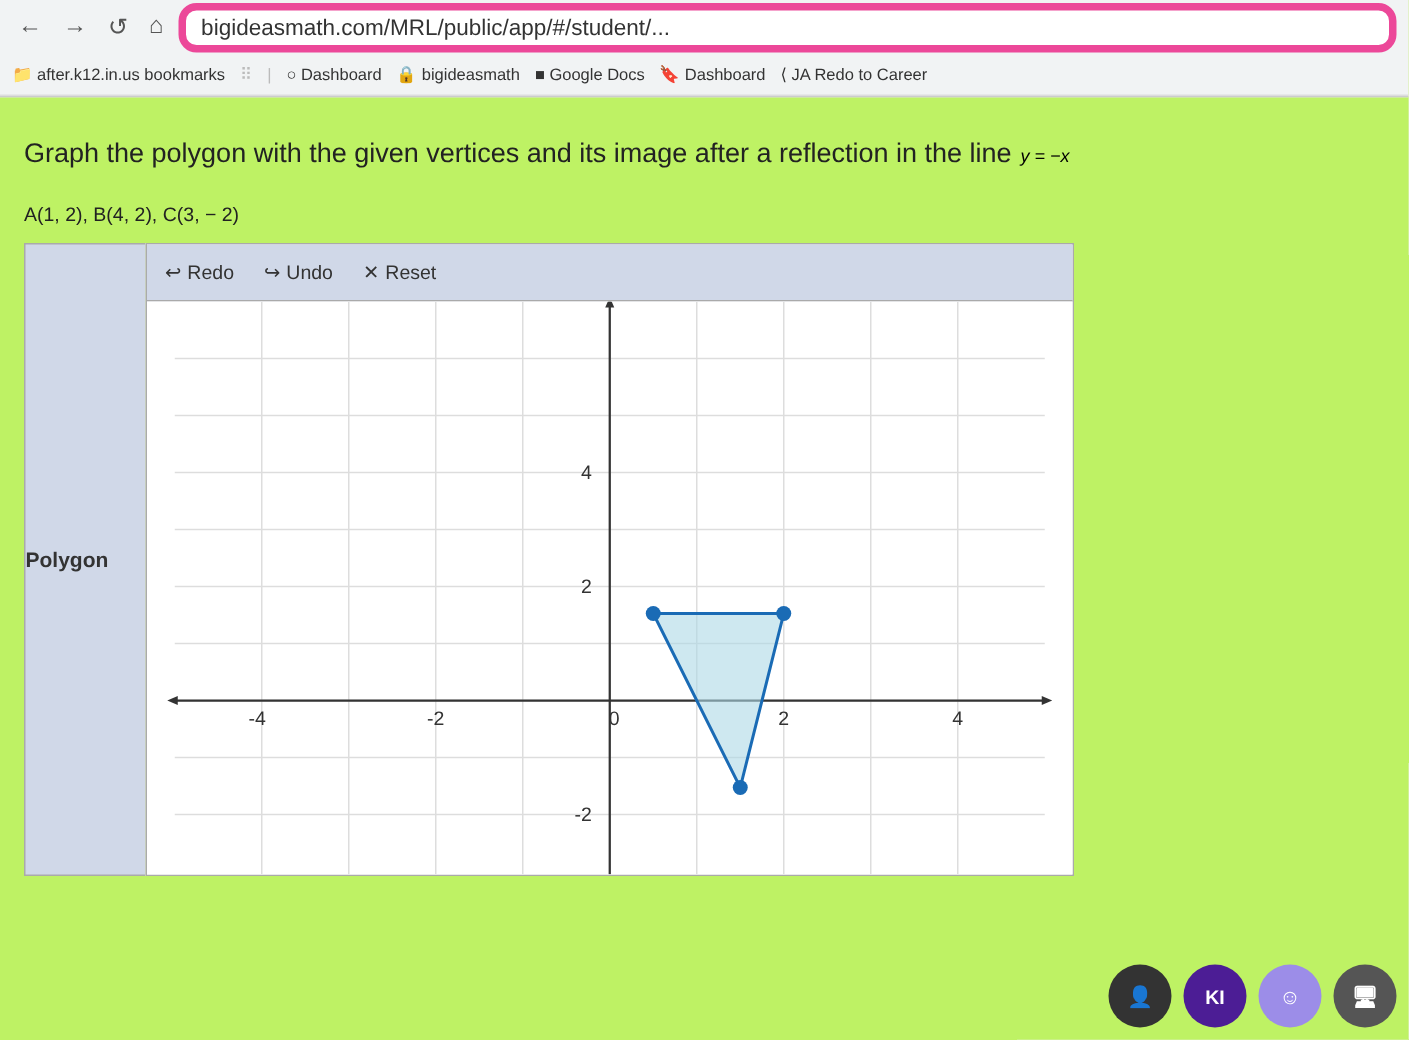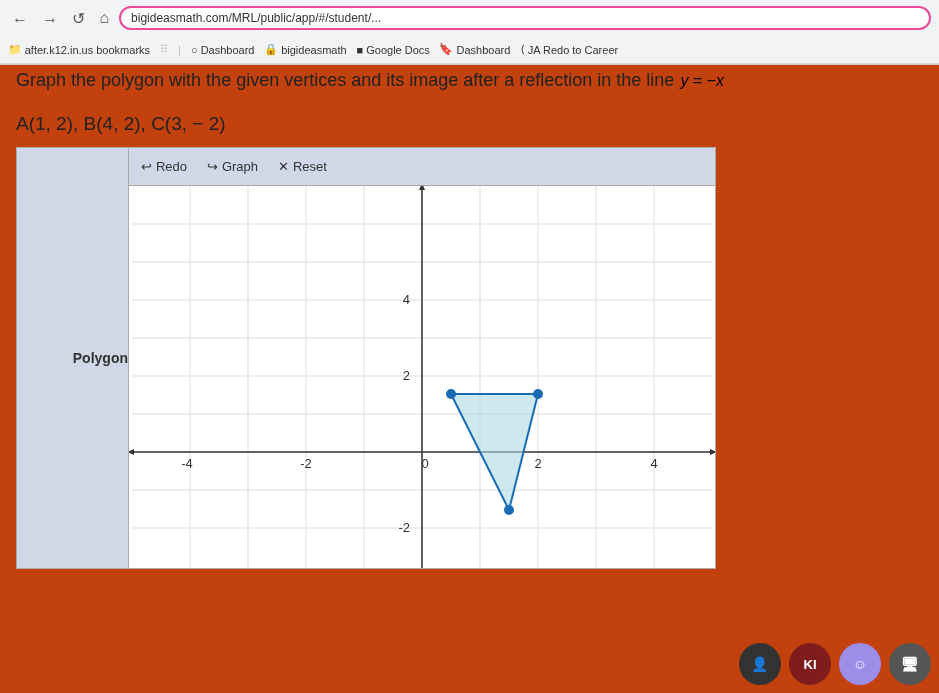--- a/index.html
+++ b/index.html
@@ -28,24 +28,24 @@
       background: none;
       border: none;
       cursor: pointer;
       font-size: 16px;
       color: #555;
       padding: 2px 4px;
     }
     .address-bar {
       flex: 1;
       background: white;
-      border: 2px solid #ec4899;
+      border: 5px solid #ec4899;
       border-radius: 12px;
       padding: 3px 10px;
-      font-size: 12px;
+      font-size: 15px;
       color: #333;
     }
     .bookmarks-bar {
       display: flex;
       align-items: center;
       padding: 2px 8px;
       gap: 10px;
       height: 28px;
       font-size: 11px;
       color: #333;
@@ -58,50 +58,50 @@
       gap: 3px;
       cursor: pointer;
       white-space: nowrap;
     }
     .bookmark-sep {
       color: #bbb;
     }
 
     
     .page-content {
-      background: #c2410c;
-      padding: 3px 16px;
+      background: #bef264;
+      padding: 25px 16px;
       height: calc(693px - 64px);
     }
     .problem-title {
       font-size: 18px;
       color: #222;
       margin-bottom: 10px;
       line-height: 1.4;
     }
     .vertices-label {
-      font-size: 19px;
+      font-size: 13px;
       color: #222;
       margin-bottom: 12px;
     }
 
     
     .graph-container {
       display: flex;
       gap: 0;
       width: 700px;
     }
     .left-panel {
-      width: 112px;
+      width: 81px;
       background: #d0d8e8;
       border: 1px solid #aaa;
       border-right: none;
       display: flex;
       align-items: center;
-      justify-content: flex-end;
+      justify-content: flex-start;
       font-size: 14px;
       font-weight: bold;
       color: #333;
       min-height: 420px;
     }
     .graph-panel {
       flex: 1;
       border: 1px solid #aaa;
       background: white;
       position: relative;
@@ -191,40 +191,40 @@
     <span class="bookmark-item">
       <span>⟨</span>
       <span>JA Redo to Career</span>
     </span>
   </div>
 </div>
 
 <div class="page-content">
   <div style="display:flex; align-items:baseline; gap:6px; margin-bottom:10px;">
     <p class="problem-title">Graph the polygon with the given vertices and its image after a reflection in the line</p>
-    <span style="font-size:16px; font-style:italic;">y = −x</span>
+    <span style="font-size:12px; font-style:italic;">y = −x</span>
   </div>
   <p class="vertices-label">A(1, 2), B(4, 2), C(3, − 2)</p>
 
   <div class="graph-container">
 
     <div class="left-panel">
       <span>Polygon</span>
     </div>
 
     <div class="graph-panel">
 
       <div class="toolbar">
         <button class="toolbar-btn">
           <span>↩</span>
           <span>Redo</span>
         </button>
         <button class="toolbar-btn">
           <span>↪</span>
-          <span>Graph</span>
+          <span>Undo</span>
         </button>
         <button class="toolbar-btn">
           <span>✕</span>
           <span>Reset</span>
         </button>
       </div>
 
       <div class="graph-area">
         <svg width="100%" height="100%" viewBox="0 0 580 382">
 
@@ -283,21 +283,21 @@
         </svg>
       </div>
     </div>
   </div>
 </div>
 
 <div class="bottom-bar">
   <div class="bottom-icon" style="background:#333; color:#fff;">
     <span>👤</span>
   </div>
-  <div class="bottom-icon" style="background:#7f1d1d; color:#fff; font-size:13px; font-weight:bold;">
+  <div class="bottom-icon" style="background:#4c1d95; color:#fff; font-size:13px; font-weight:bold;">
     <span>KI</span>
   </div>
   <div class="bottom-icon" style="background:#9c8de8; color:#fff;">
     <span>☺</span>
   </div>
   <div class="bottom-icon" style="background:#555; color:#fff;">
     <span>🖥</span>
   </div>
 </div>
 

